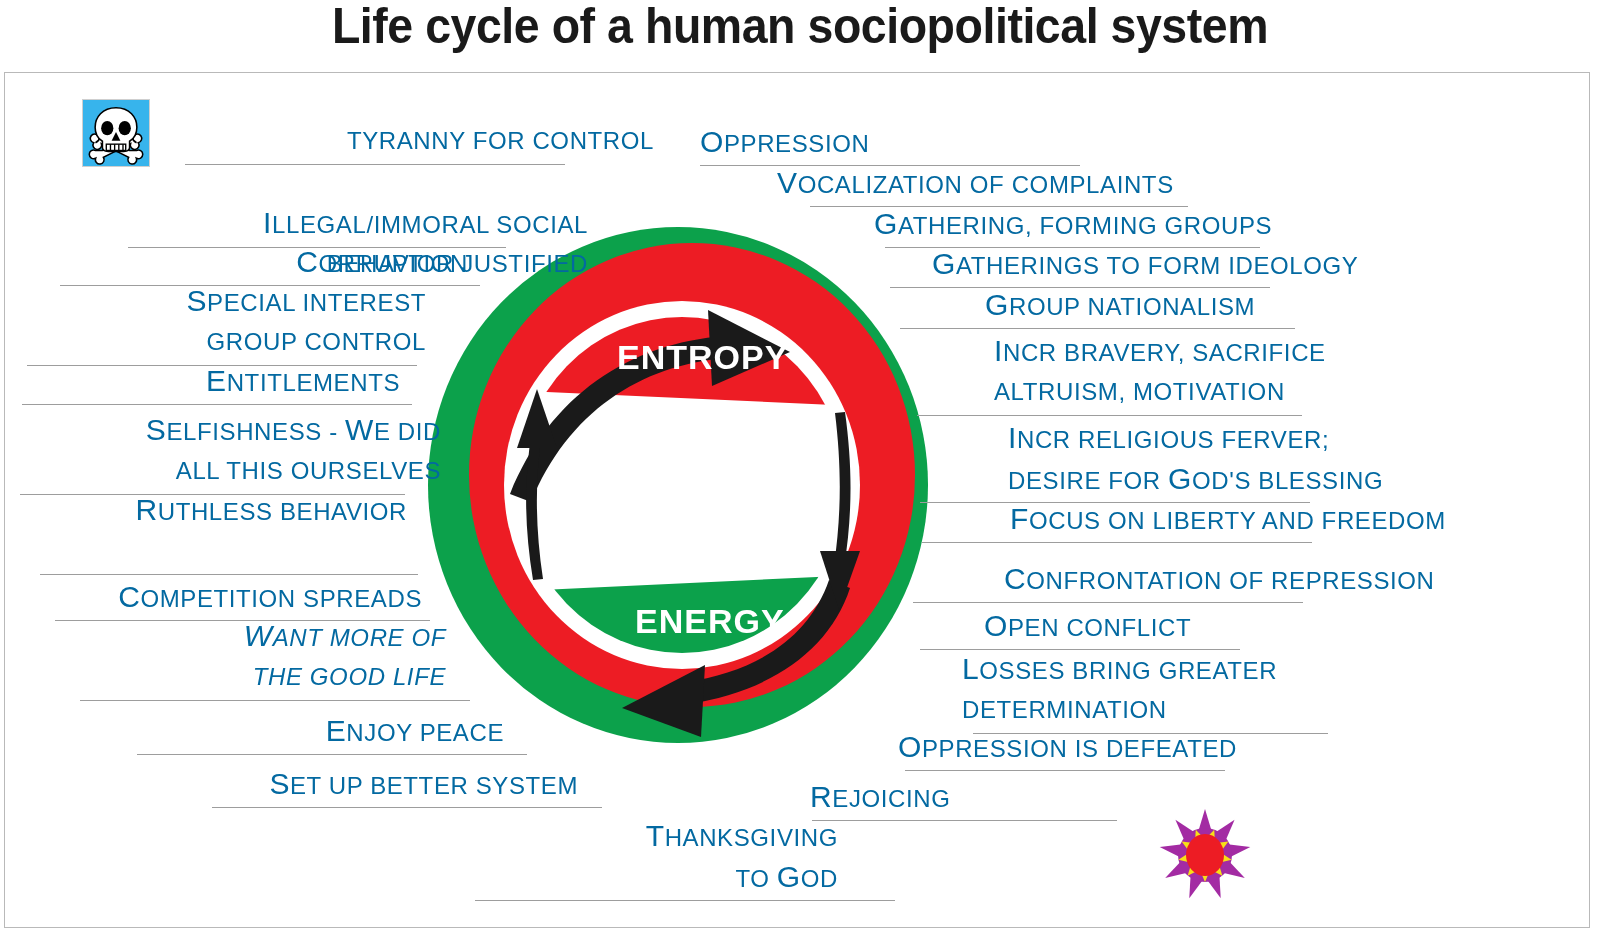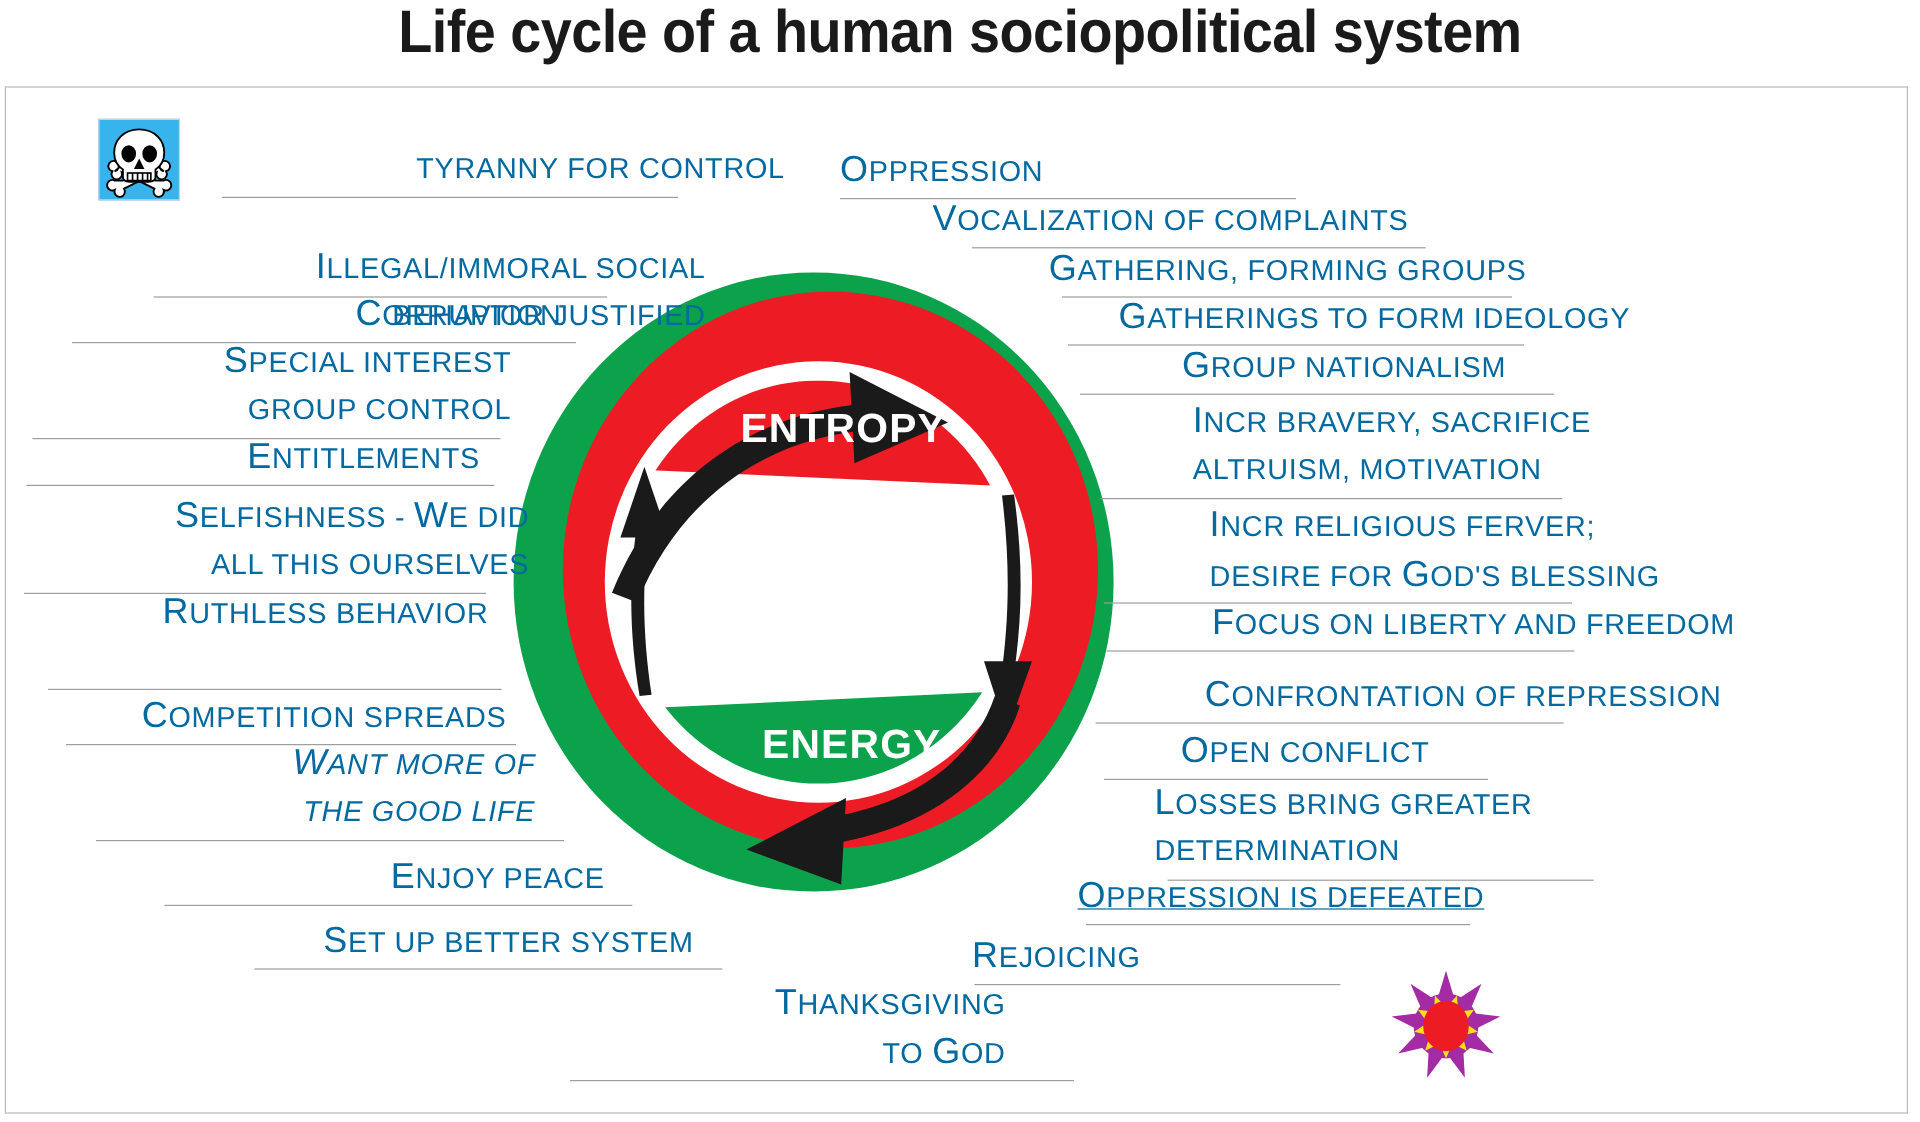--- a/index.html
+++ b/index.html
@@ -371,21 +371,21 @@
       <div class="rule" style="left: 913px; width: 390px; top: 602px;"></div>
       <div class="item sc" style="top: 605px; left: 984px; text-align: left;">
         <div class="line"><span class="cap">O</span><span class="sm">P</span><span class="sm">E</span><span class="sm">N</span><span class="sm"> </span><span class="sm">C</span><span class="sm">O</span><span class="sm">N</span><span class="sm">F</span><span class="sm">L</span><span class="sm">I</span><span class="sm">C</span><span class="sm">T</span></div>
       </div>
       <div class="rule" style="left: 920px; width: 320px; top: 649px;"></div>
       <div class="item sc" style="top: 648px; left: 962px; text-align: left;">
         <div class="line"><span class="cap">L</span><span class="sm">O</span><span class="sm">S</span><span class="sm">S</span><span class="sm">E</span><span class="sm">S</span><span class="sm"> </span><span class="sm">B</span><span class="sm">R</span><span class="sm">I</span><span class="sm">N</span><span class="sm">G</span><span class="sm"> </span><span class="sm">G</span><span class="sm">R</span><span class="sm">E</span><span class="sm">A</span><span class="sm">T</span><span class="sm">E</span><span class="sm">R</span></div>
         <div class="line"><span class="sm">D</span><span class="sm">E</span><span class="sm">T</span><span class="sm">E</span><span class="sm">R</span><span class="sm">M</span><span class="sm">I</span><span class="sm">N</span><span class="sm">A</span><span class="sm">T</span><span class="sm">I</span><span class="sm">O</span><span class="sm">N</span></div>
       </div>
       <div class="rule" style="left: 973px; width: 355px; top: 733px;"></div>
-      <div class="item sc" style="top: 726px; left: 898px; text-align: right; text-decoration: underline;">
+      <div class="item sc" style="top: 726px; left: 898px; text-align: right;">
         <div class="line"><span class="cap">O</span><span class="sm">P</span><span class="sm">P</span><span class="sm">R</span><span class="sm">E</span><span class="sm">S</span><span class="sm">S</span><span class="sm">I</span><span class="sm">O</span><span class="sm">N</span><span class="sm"> </span><span class="sm">I</span><span class="sm">S</span><span class="sm"> </span><span class="sm">D</span><span class="sm">E</span><span class="sm">F</span><span class="sm">E</span><span class="sm">A</span><span class="sm">T</span><span class="sm">E</span><span class="sm">D</span></div>
       </div>
       <div class="rule" style="left: 905px; width: 320px; top: 770px;"></div>
       <div class="item sc" style="top: 776px; left: 810px; text-align: left;">
         <div class="line"><span class="cap">R</span><span class="sm">E</span><span class="sm">J</span><span class="sm">O</span><span class="sm">I</span><span class="sm">C</span><span class="sm">I</span><span class="sm">N</span><span class="sm">G</span></div>
       </div>
       <div class="rule" style="left: 812px; width: 305px; top: 820px;"></div>
     </div>
 
 </div>

